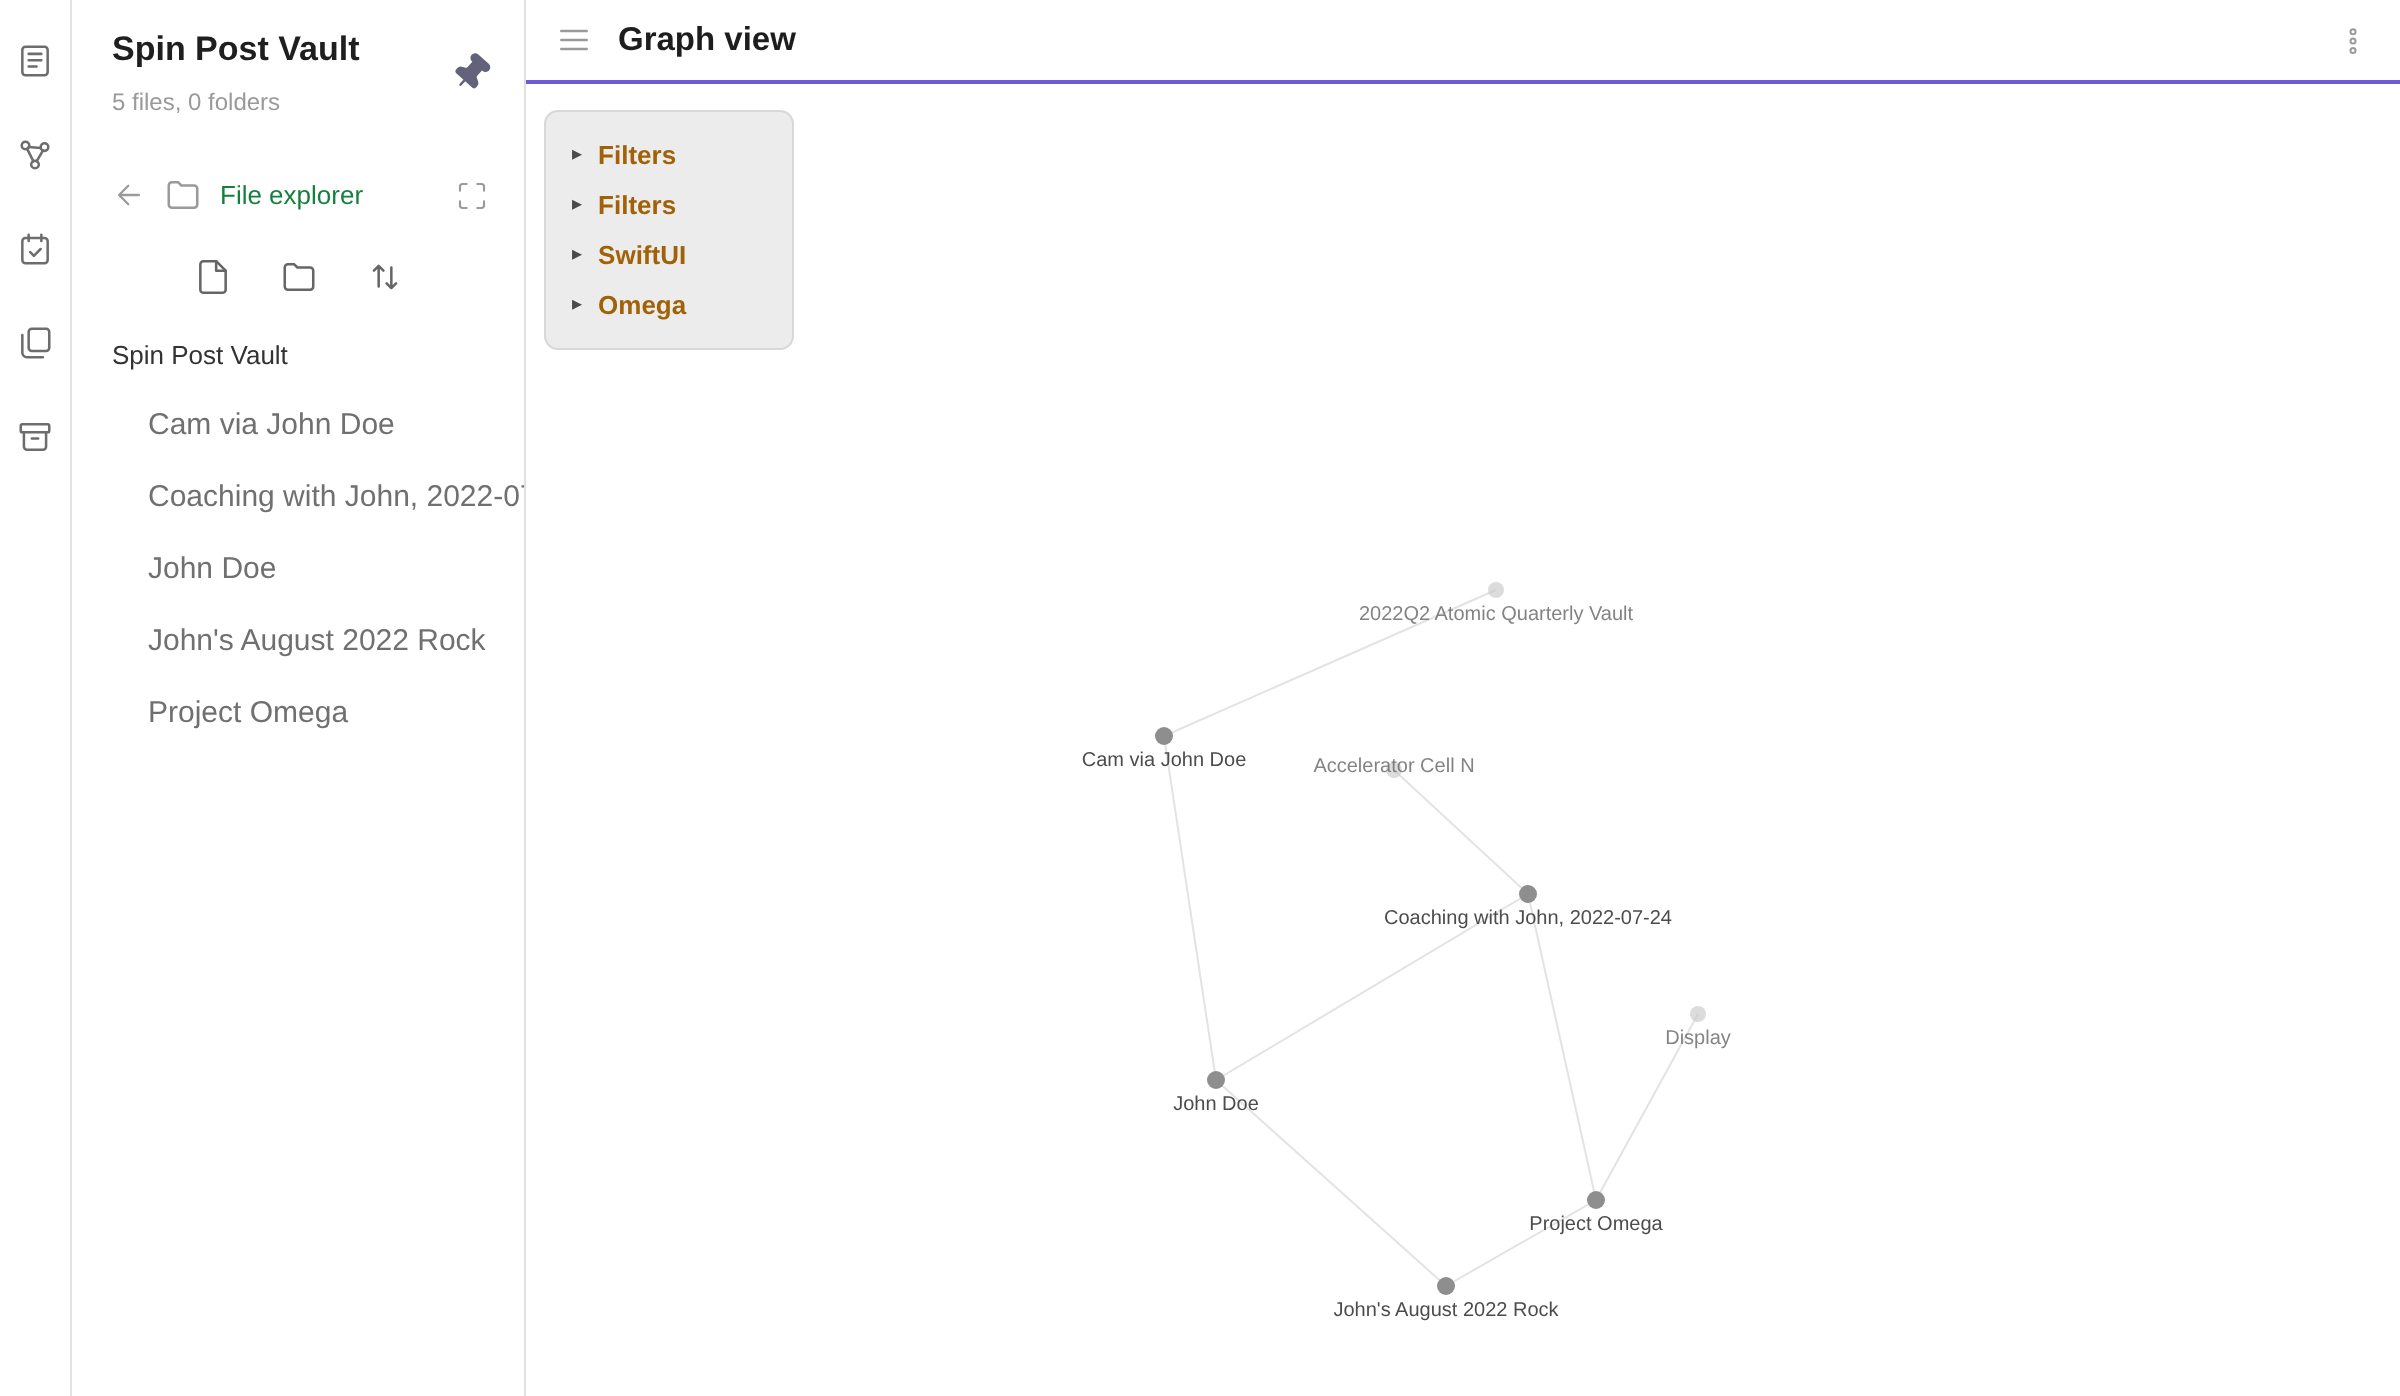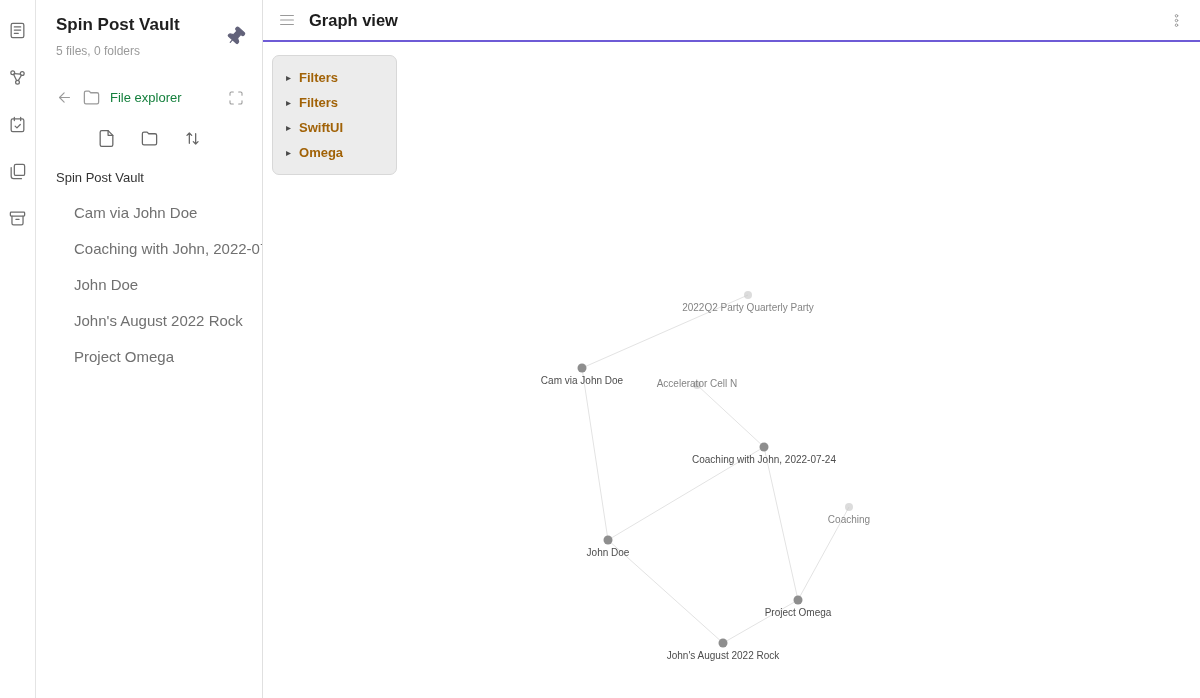--- a/index.html
+++ b/index.html
@@ -202,25 +202,25 @@
           <circle cx="485" cy="253" r="4" class="node unresolved"></circle>
           <circle cx="319" cy="326" r="4.5" class="node note"></circle>
           <circle cx="434" cy="343" r="4" class="node unresolved"></circle>
           <circle cx="501" cy="405" r="4.5" class="node note"></circle>
           <circle cx="586" cy="465" r="4" class="node unresolved"></circle>
           <circle cx="345" cy="498" r="4.5" class="node note"></circle>
           <circle cx="535" cy="558" r="4.5" class="node note"></circle>
           <circle cx="460" cy="601" r="4.5" class="node note"></circle>
         </svg>
       <div id="graph-labels">
-          <div class="graph-label unresolved" style="left: 485px; top: 260px;">2022Q2 Party Quarterly Party</div>
+          <div class="graph-label unresolved" style="left: 485px; top: 260px;">2022Q2 Atomic Quarterly Vault</div>
           <div class="graph-label note" style="left: 319px; top: 333px;">Cam via John Doe</div>
           <div class="graph-label unresolved" style="left: 434px; top: 336px;">Accelerator Cell N</div>
           <div class="graph-label note" style="left: 501px; top: 412px;">Coaching with John, 2022-07-24</div>
-          <div class="graph-label unresolved" style="left: 586px; top: 472px;">Coaching</div>
+          <div class="graph-label unresolved" style="left: 586px; top: 472px;">Display</div>
           <div class="graph-label note" style="left: 345px; top: 505px;">John Doe</div>
           <div class="graph-label note" style="left: 535px; top: 565px;">Project Omega</div>
           <div class="graph-label note" style="left: 460px; top: 608px;">John's August 2022 Rock</div>
         </div>
     </div>
   </main>
 
 </div>
 
 </body></html>

